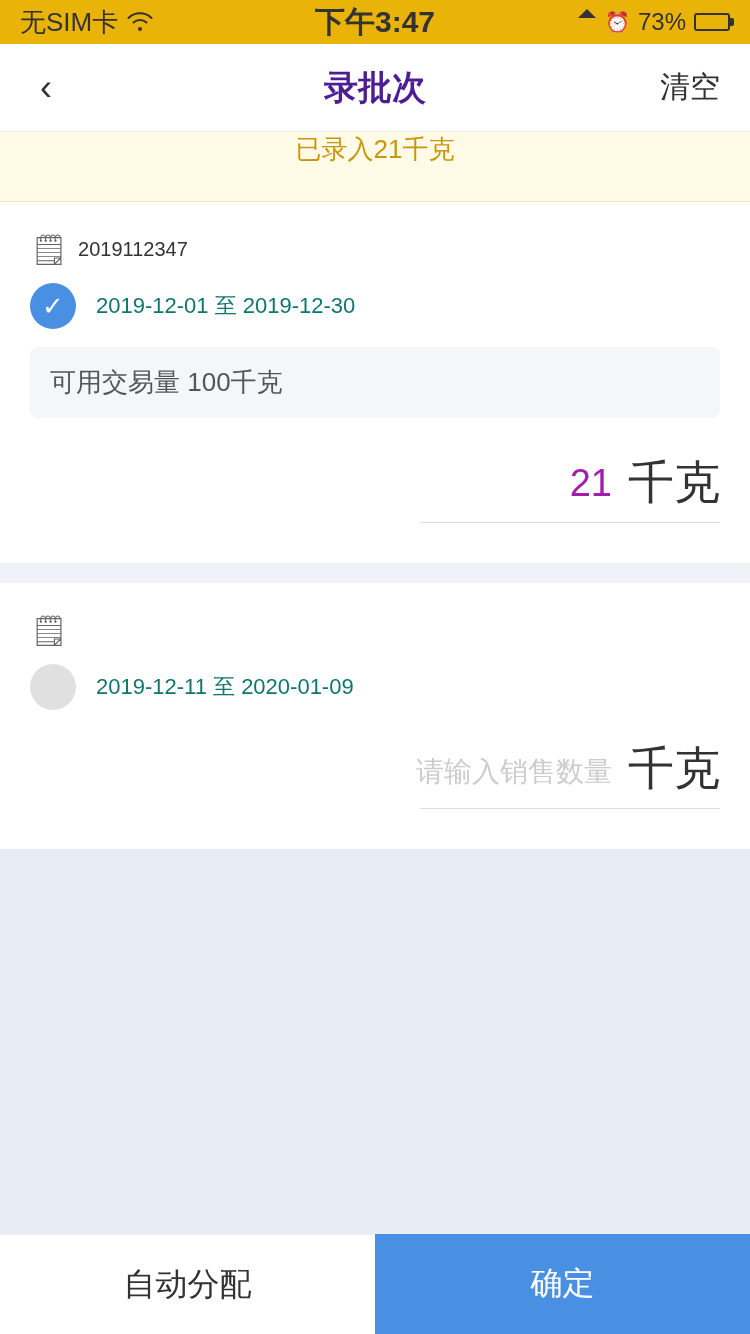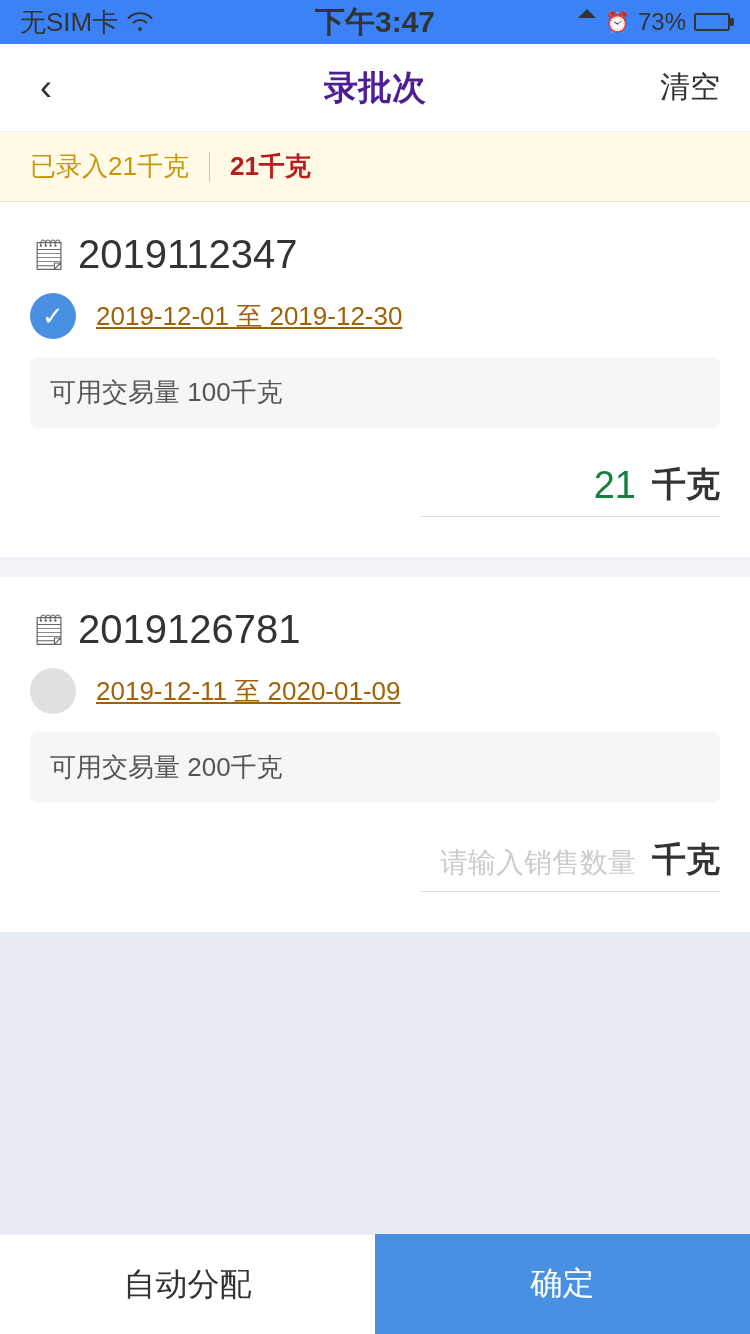--- a/index.html
+++ b/index.html
@@ -10,21 +10,21 @@
       font-family: -apple-system, "PingFang SC", "Helvetica Neue", sans-serif;
       background: #f0f2f7;
       position: relative;
       overflow-x: hidden;
     }
 
     
     .status-bar {
       width: 750px;
       height: 44px;
-      background: #3b82f6;
+      background: #eab308;
       display: flex;
       align-items: center;
       justify-content: space-between;
       padding: 4px 20px;
       font-size: 28px;
     }
     .status-left {
       display: flex;
       align-items: center;
       gap: 8px;
@@ -103,23 +103,24 @@
       cursor: pointer;
     }
 
     
     .summary-banner {
       width: 750px;
       height: 70px;
       background: #fffbe6;
       display: flex;
       align-items: center;
-      padding: 16px 30px;
+      padding: 0 30px;
       gap: 20px;
       border-bottom: 1px solid #f0e8c0;
+      flex-direction: column;
     }
     .summary-text {
       font-size: 26px;
       color: #c9960c;
     }
     .summary-divider {
       width: 1px;
       height: 30px;
       background: #e0c97a;
     }
@@ -141,21 +142,21 @@
       display: flex;
       align-items: center;
       gap: 10px;
       margin-bottom: 16px;
     }
     .batch-icon {
       font-size: 30px;
       color: #666;
     }
     .batch-id {
-      font-size: 40px;
+      font-size: 20px;
       color: #333;
       font-weight: 500;
     }
 
     .batch-row {
       display: flex;
       align-items: center;
       gap: 20px;
       margin-bottom: 18px;
     }
@@ -172,23 +173,22 @@
       background: #4a90e2;
     }
     .radio-unchecked {
       background: #e0e0e0;
     }
     .checkmark {
       color: #fff;
       font-size: 26px;
     }
     .batch-date {
-      font-size: 26px;
-      color: #a16207;
-      text-decoration: underline;
+      font-size: 22px;
+      color: #0f766e;
     }
 
     .availability-box {
       background: #f5f6f8;
       border-radius: 8px;
       padding: 18px 20px;
       margin-bottom: 24px;
       font-size: 26px;
       color: #555;
     }
@@ -219,27 +219,26 @@
     }
     .card-input-inner {
       display: flex;
       align-items: center;
       justify-content: flex-end;
       gap: 16px;
       padding-top: 10px;
     }
     .card-input-value {
       font-size: 38px;
-      color: #15803d;
+      color: #a21caf;
       font-weight: 400;
     }
     .card-input-unit {
-      font-size: 34px;
-      color: #333;
-      font-weight: bold;
+      font-size: 46px;
+      color: #333;
     }
     .card-input-line {
       height: 1px;
       background: #ddd;
       width: 300px;
       margin: 8px 0 0 auto;
     }
 
     
     .empty-area {
@@ -348,28 +347,26 @@
     </div>
     <div class="card-input-line"></div>
     <div style="height:20px;"></div>
   </div>
 
   <div class="card-section-divider"></div>
 
   <div class="card">
     <div class="batch-header">
       <span class="batch-icon">🗒</span>
-      <span class="batch-id">2019126781</span>
     </div>
     <div class="batch-row">
       <div class="radio-circle radio-unchecked">
       </div>
       <span class="batch-date">2019-12-11 至 2020-01-09</span>
     </div>
-    <div class="availability-box">可用交易量 200千克</div>
   </div>
 
   <div class="card-input-section">
     <div class="card-input-inner">
       <input class="quantity-input" type="text" placeholder="请输入销售数量" style="">
       <span class="card-input-unit">千克</span>
     </div>
     <div class="card-input-line"></div>
     <div style="height:20px;"></div>
   </div>

